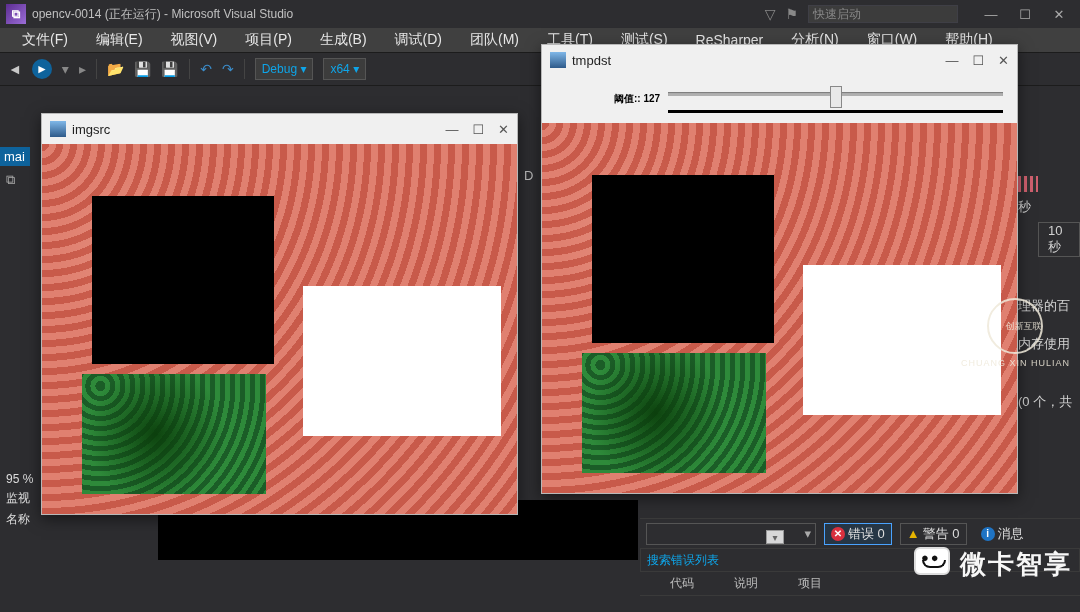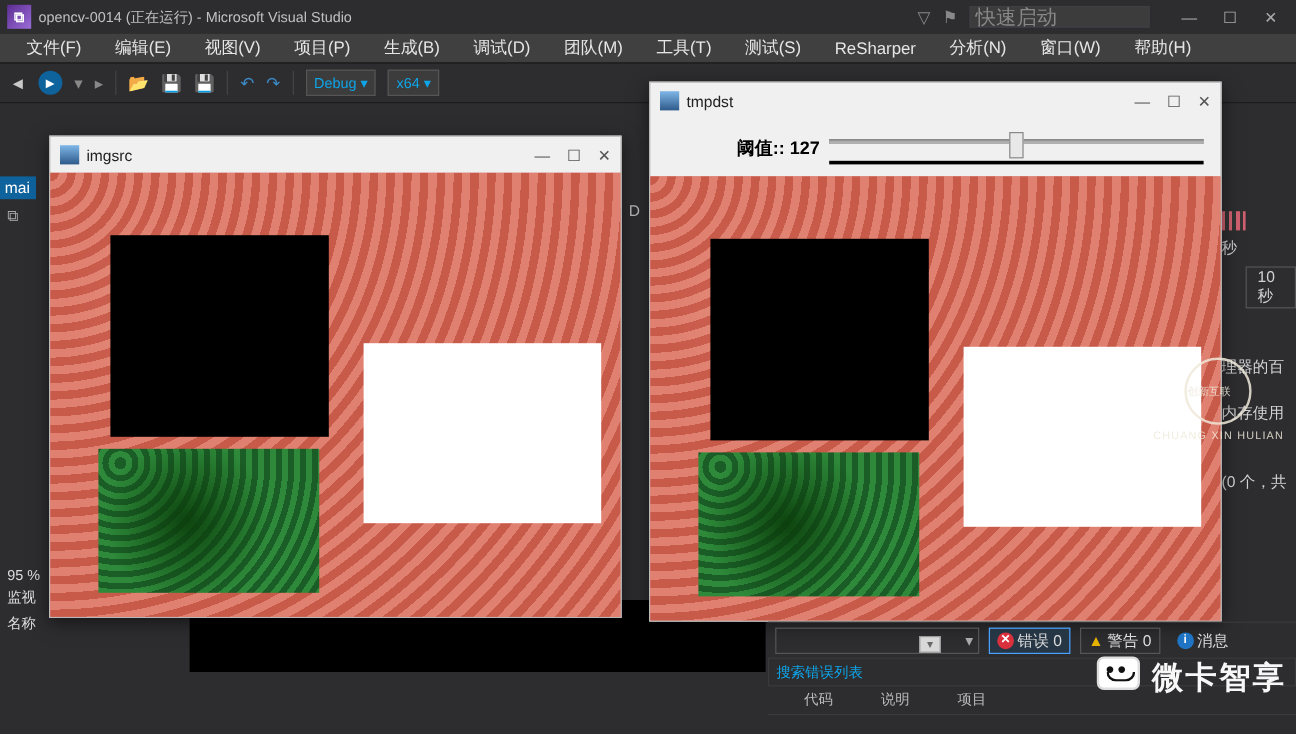--- a/index.html
+++ b/index.html
@@ -29,21 +29,21 @@
   }
   .titlebar .title { font-size: 12px; }
   .titlebar .right {
     position:absolute; right:6px; top:0; height:28px;
     display:flex; align-items:center; gap:10px;
     color:#888;
   }
   .titlebar .right .icon { font-size:14px; }
   .quick-launch {
     width:150px; height:18px; border:1px solid #3f3f46;
-    background:#3c3c3c; color:#888; font-size:17px;
+    background:#3c3c3c; color:#888; font-size:12px;
     padding:0 4px; display:flex; align-items:center;
   }
   .win-btns { display:flex; gap:4px; margin-left:8px;}
   .win-btns span { width:30px; text-align:center; color:#aaa; }
 
   
   .menubar {
     height: 24px;
     display:flex; align-items:center;
     padding:0 8px;
@@ -164,24 +164,24 @@
   }
   .win .content {
     position:relative; width:100%;
   }
 
   
   #imgsrc { left:41px; top:113px; width:477px; }
   #imgsrc .content { height:370px; }
 
   
-  #tmpdst { left:541px; top:68px; width:477px; }
+  #tmpdst { left:541px; top:44px; width:477px; }
   #tmpdst .slider-row{
     height:48px; display:flex; align-items:center; gap:8px;
-    font-size:15px; font-weight:bold; padding:0 14px 0 72px;
+    font-size:10px; font-weight:bold; padding:0 14px 0 72px;
   }
   #tmpdst .slider-row .lbl{white-space:nowrap;}
   #tmpdst .slider {
     flex:1; height:26px; position:relative;
   }
   #tmpdst .slider .track{
     position:absolute; left:0; right:0; top:6px; height:4px; background:#b0b0b0;
     box-shadow:inset 0 1px 1px rgba(0,0,0,.3);
   }
   #tmpdst .slider .thumb{
@@ -240,21 +240,21 @@
   }
   .wm .txt{ font-size:26px; font-weight:bold; letter-spacing:2px;}
   .wm2 {
      position:absolute; right:10px; top:298px;
      color:#efe9da; font-size:10px; writing-mode:horizontal-tb;
      display:flex; flex-direction:column; align-items:center; gap:4px;
      opacity:.85;
   }
   .wm2 .ring{
      width:56px;height:56px;border-radius:50%;
-     border:2px solid #efe9da; display:flex; align-items:center; justify-content:flex-start;
+     border:2px solid #efe9da; display:flex; align-items:center; justify-content:flex-end;
      font-size:9px; text-align:center;
   }
   
   .frag-d{ position:absolute; left:524px; top:168px; color:#bbb; font-size:13px;}
   
   .sb-corner{
     position:absolute; left:766px; top:530px; width:18px; height:14px;
     background:#d8d8d8; color:#666; font-size:10px; text-align:center; line-height:14px;
     border:1px solid #999;
   }

